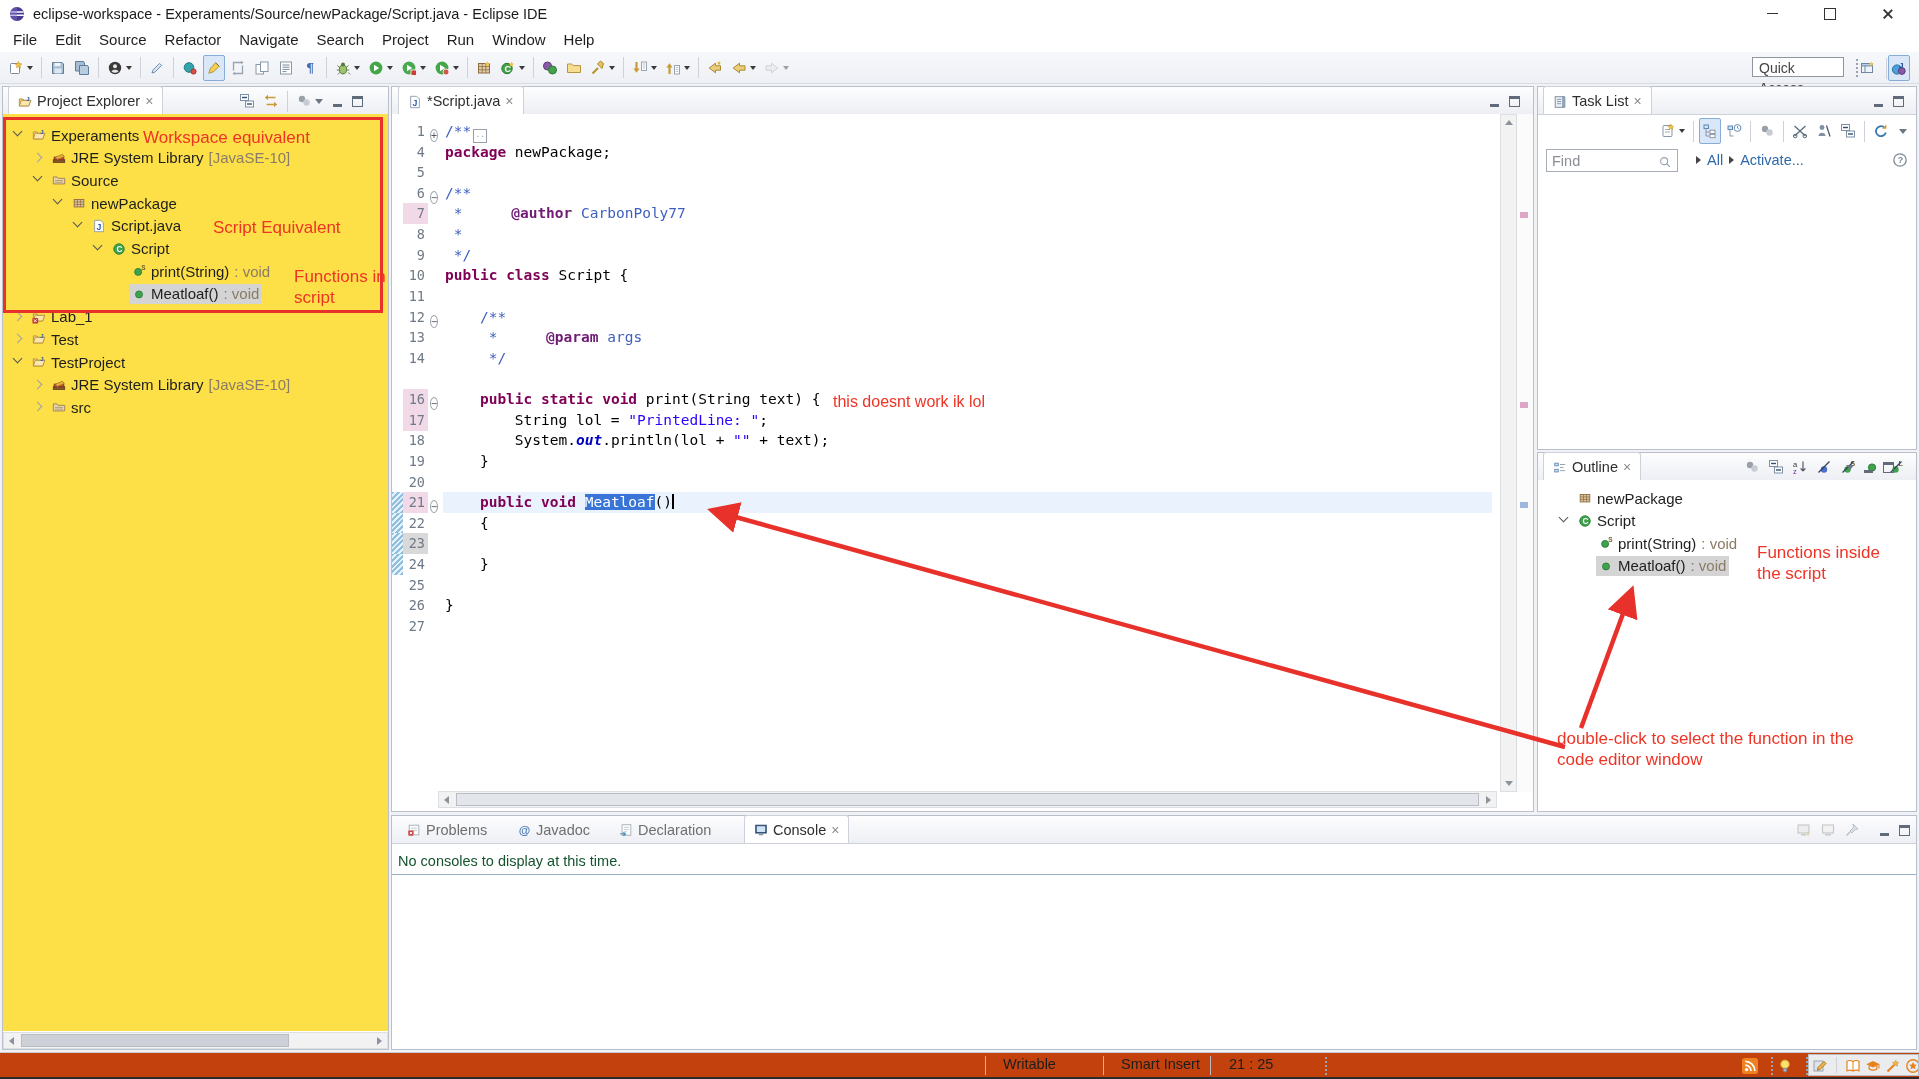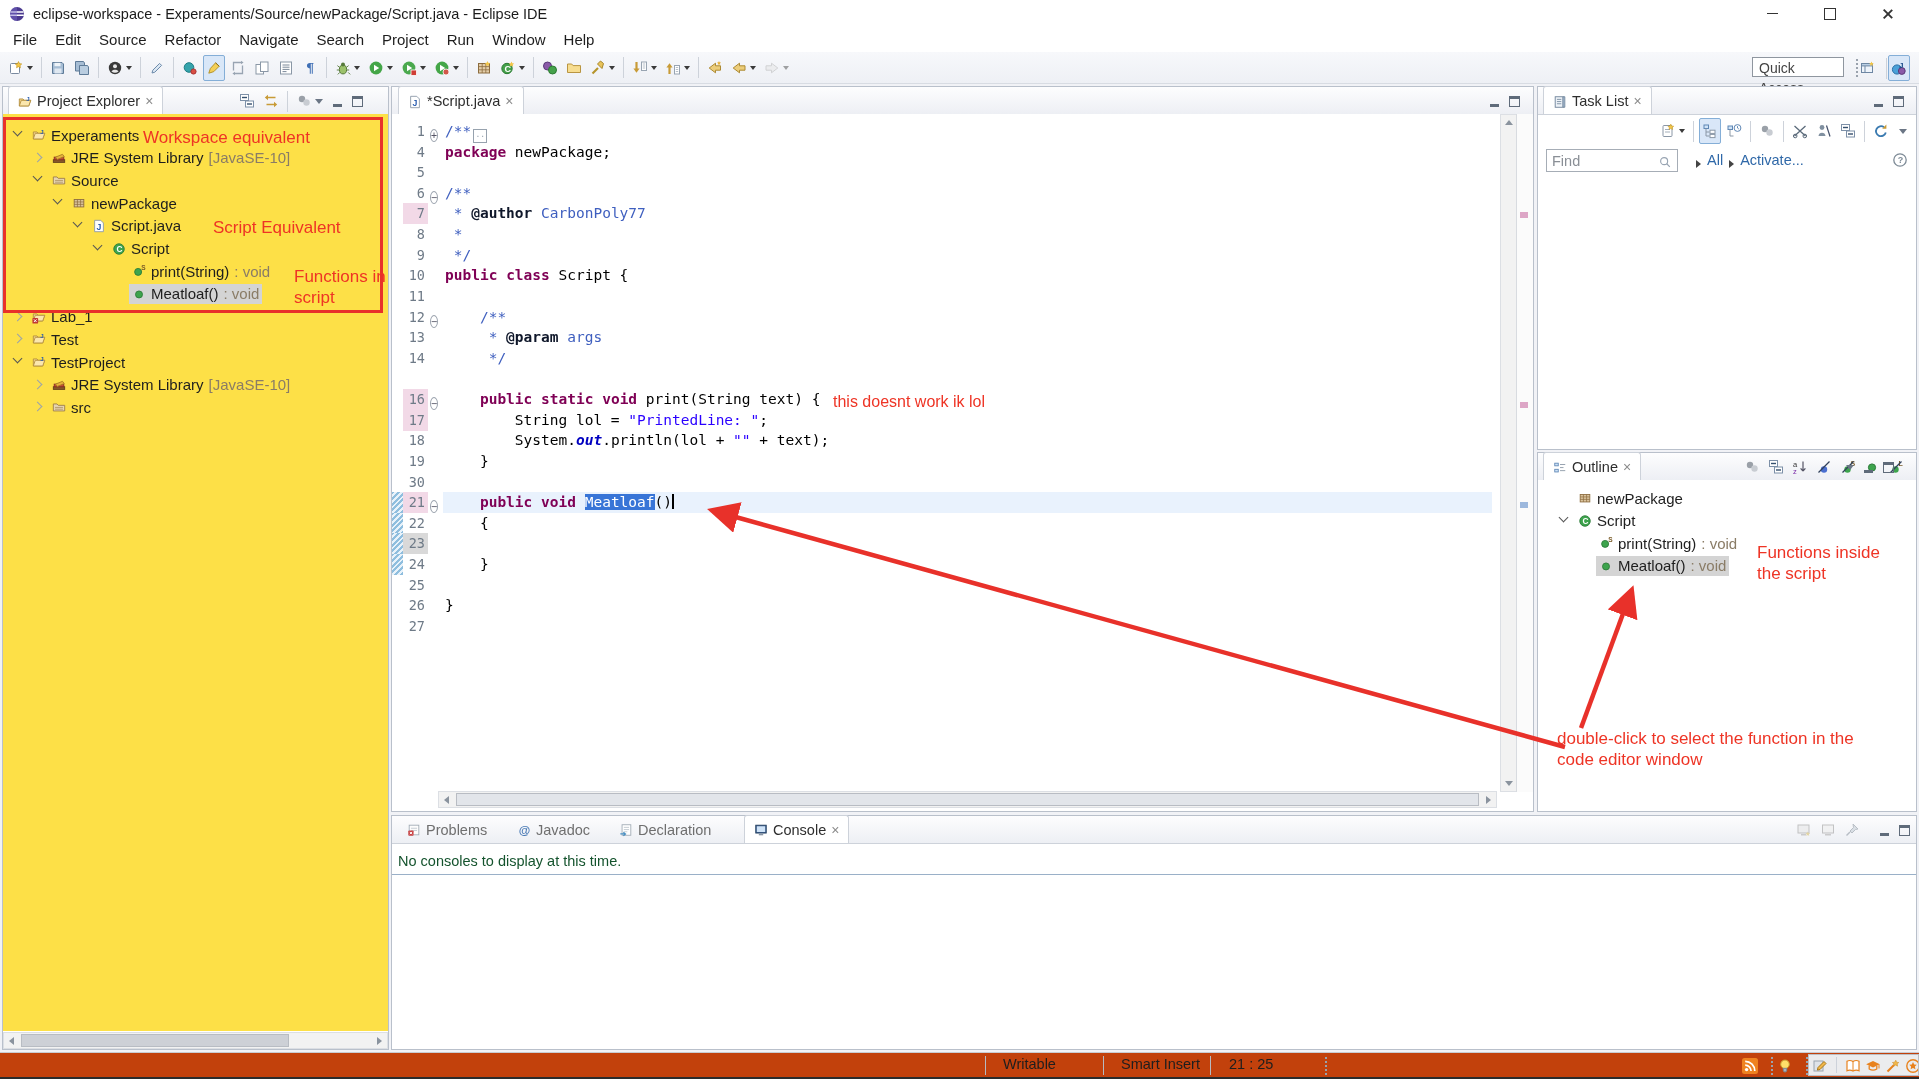--- a/index.html
+++ b/index.html
@@ -58,21 +58,21 @@
   .hatch{position:absolute;left:0;top:0;width:11px;height:21px;
          background:repeating-linear-gradient(135deg,#8fbede 0 2px,#e8f2fa 2px 4px);}
   .lnum{position:absolute;left:11px;top:0;width:25px;height:21px;text-align:right;color:#6e7a87;font-size:13.5px;padding-right:3px;box-sizing:border-box;}
   .lnum.pink{background:#f2d9e7;} .lnum.gray{background:#d9d9d9;}
   .lfold{position:absolute;left:38px;top:3px;width:13px;height:14px;}
   .foldc{width:10px;height:10px;border:1px solid #9aa2ad;border-radius:50%;background:#fff;color:#556;
          font-size:10px;line-height:9px;text-align:center;font-family:"DejaVu Sans Mono",monospace;}
   .curline{position:absolute;left:51px;right:0;top:0;height:21px;background:#e9f2fd;}
   .ecode{position:absolute;left:53px;top:0;white-space:pre;}
   .t-pl{color:#000;} .t-kw{color:#7f0055;font-weight:bold;} .t-cm{color:#3f5fbf;}
-  .t-tg{color:#0f172a;font-weight:bold;} .t-dr{color:#3f5fbf;} .t-st{color:#2a00ff;}
+  .t-tg{color:#701a75;font-weight:bold;margin-left:40px;} .t-dr{color:#3f5fbf;} .t-st{color:#2a00ff;}
   .t-fl{color:#0000c0;font-style:italic;font-weight:bold;}
   .t-sel{background:#3875d7;color:#fff;}
   .caret{display:inline-block;width:1.5px;height:15px;background:#000;vertical-align:-2px;}
   .fbox{display:inline-block;width:12px;height:12px;border:1px solid #97a2ae;vertical-align:-1px;margin-left:2px;
         color:#97a2ae;font-size:8px;line-height:10px;text-align:center;}
   
   .sb{position:absolute;background:#f2f2f2;border:1px solid #dcdfe4;box-sizing:border-box;}
   .sb-thumb{position:absolute;background:#cdd0d6;border:1px solid #b8bcc3;box-sizing:border-box;}
   .sb-arr{position:absolute;width:15px;height:15px;display:flex;align-items:center;justify-content:center;}
   .arr{width:0;height:0;border-top:4px solid transparent;border-bottom:4px solid transparent;}
@@ -609,21 +609,21 @@
         </div>
         <div class="eline" style="top: 316.3px;">
           <span class="lnum">18</span>
           <span class="ecode"><span class="t-pl">        System.</span><span class="t-fl">out</span><span class="t-pl">.println(lol + </span><span class="t-st">""</span><span class="t-pl"> + text);</span></span>
         </div>
         <div class="eline" style="top: 336.92px;">
           <span class="lnum">19</span>
           <span class="ecode"><span class="t-pl">    }</span></span>
         </div>
         <div class="eline" style="top: 357.54px;">
-          <span class="lnum">30</span>
+          <span class="lnum">20</span>
           <span class="ecode"></span>
         </div>
         <div class="eline" style="top: 378.16px;">
           <span class="curline"></span>
           <span class="hatch"></span>
           <span class="lnum pink">21</span>
           <span class="lfold"><span class="foldc">−</span></span>
           <span class="ecode"><span class="t-pl">    </span><span class="t-kw">public</span><span class="t-pl"> </span><span class="t-kw">void</span><span class="t-pl"> </span><span class="t-sel">Meatloaf</span><span class="t-pl">()</span><span class="caret"></span></span>
         </div>
         <div class="eline" style="top: 398.78px;">
@@ -762,21 +762,21 @@
         </span>
         <span class="dd-menu" style="margin-left: 6px;"></span>
       </div>
     <div class="find-box" style="left:8px;top:62px;width:132px;height:23px;">
       <span style="flex:1;">Find</span>
       <span id="find-glass"><svg class="ic ic14" viewBox="0 0 16 16">
             <circle cx="7" cy="7" r="4" fill="none" stroke="#98a4b2" stroke-width="1.3"></circle>
             <path d="M10 10l3.5 3.5" stroke="#98a4b2" stroke-width="1.3"></path>
           </svg></span>
     </div>
-    <span style="position:absolute;left:152px;top:65px;display:flex;align-items:flex-end;">
+    <span style="position:absolute;left:152px;top:65px;display:flex;align-items:center;">
       <span class="mini-tri"></span>
       <span class="tl-link">All</span>
       <span class="mini-tri"></span>
       <span class="tl-link">Activate...</span>
     </span>
     <span style="position:absolute;left:354px;top:63px;" id="tl-help"><svg class="ic " viewBox="0 0 16 16">
           <circle cx="8" cy="8" r="6.2" fill="none" stroke="#7d8a96" stroke-width="1.3"></circle>
           <text x="5.8" y="11" font-size="9" fill="#7d8a96" font-weight="bold" font-family="Liberation Sans,sans-serif">?</text>
         </svg></span>
   </div>

